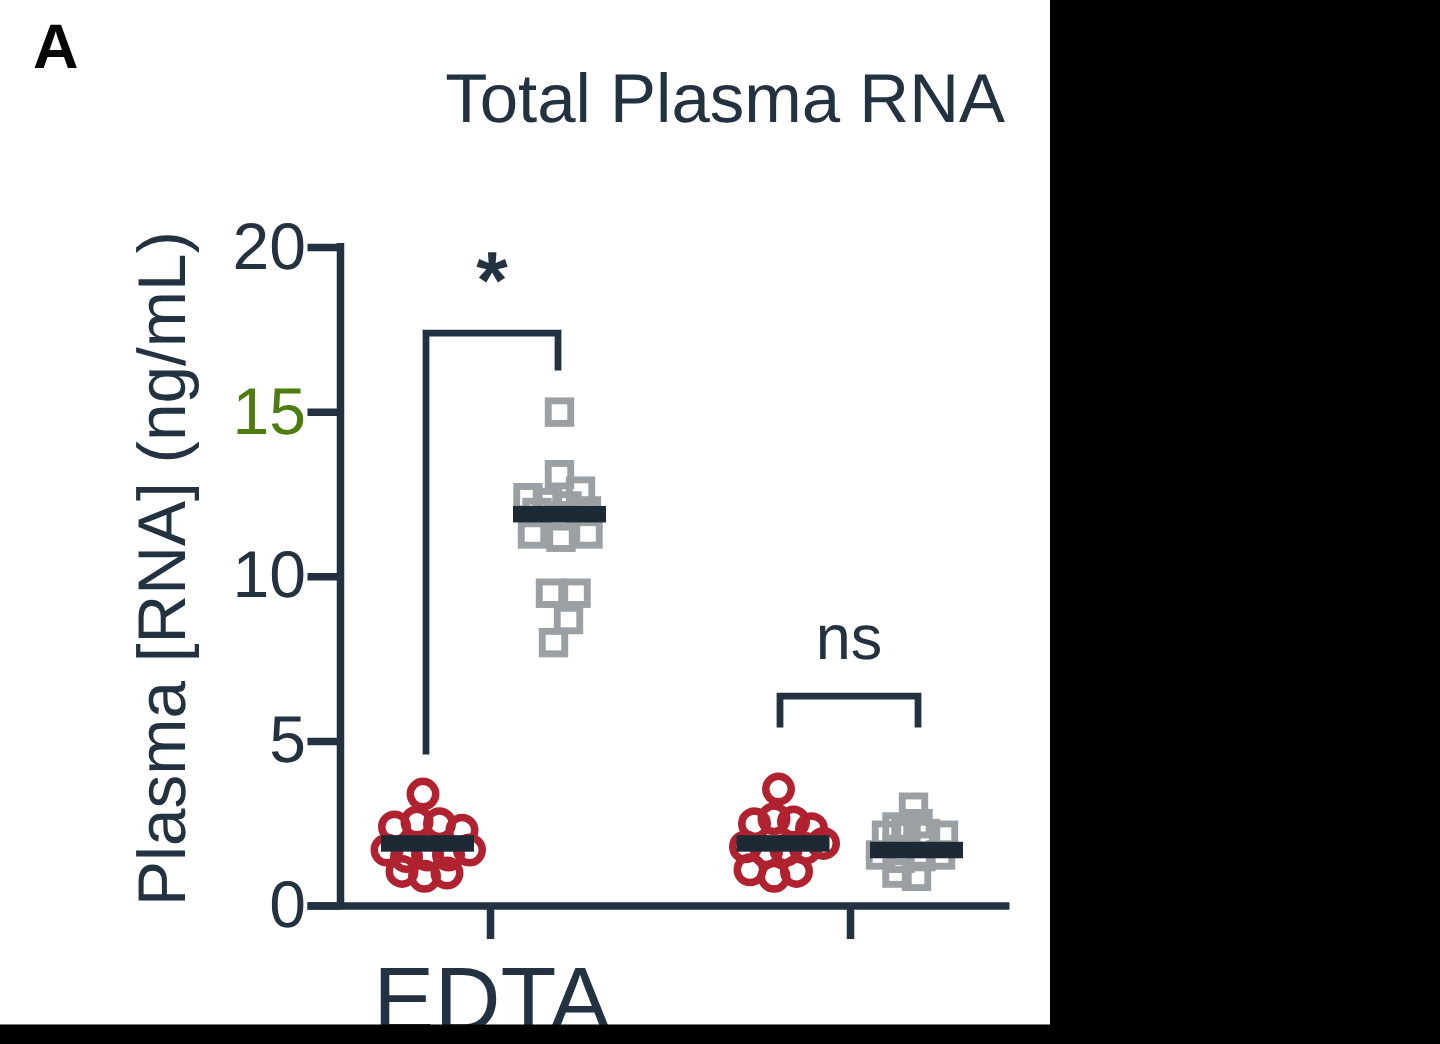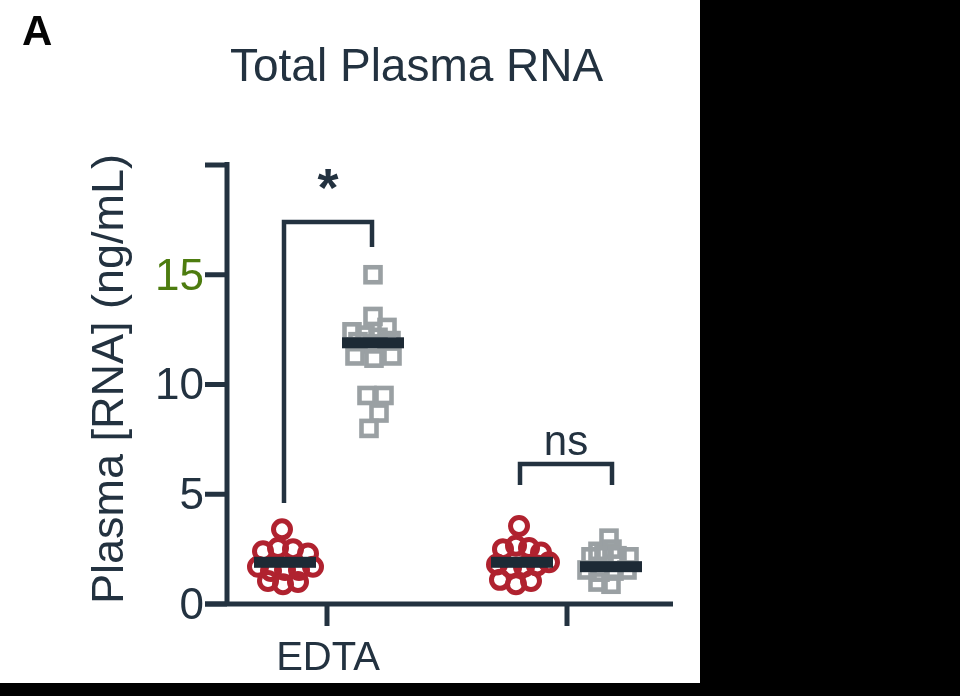--- a/index.html
+++ b/index.html
@@ -4,27 +4,27 @@
 <style>
   html,body{margin:0;padding:0;background:#fff;}
   .stage{
     position:relative;width:960px;height:696px;background:#ffffff;overflow:hidden;
     font-family:"Liberation Sans","DejaVu Sans",sans-serif;
   }
   .abs{position:absolute;}
   .ink{color:#233240;}
   #plot-svg{position:absolute;left:0;top:0;}
   .panel-label{left:22px;top:10px;font-size:42px;font-weight:700;color:#050505;line-height:1;}
-  .chart-title{left:230px;top:40px;width:440px;text-align:left;font-size:46px;line-height:1.1;}
+  .chart-title{left:230px;top:40px;width:440px;text-align:right;font-size:46px;line-height:1.1;}
   .y-axis-label{
     left:-132px;top:353px;width:480px;height:52px;line-height:52px;text-align:center;
     font-size:45px;transform:rotate(-90deg);transform-origin:center center;white-space:nowrap;
   }
   .ytick{left:104px;width:100px;text-align:right;font-size:44px;line-height:44px;}
-  .xcat{top:636px;width:200px;text-align:center;font-size:40px;line-height:1;}
+  .xcat{top:636px;width:200px;text-align:center;font-size:61px;line-height:1;}
   .sig-star{left:278px;top:160px;width:100px;text-align:center;font-size:54px;font-weight:700;line-height:1;}
   .sig-ns{left:516px;top:404px;width:100px;text-align:center;font-size:42px;line-height:1;}
   .mask-right{left:700px;top:0;width:260px;height:696px;background:#000;}
   .mask-bottom{left:0;top:683px;width:960px;height:13px;background:#000;}
 </style>
 </head>
 <body>
 
 <div class="stage">
 
@@ -100,25 +100,26 @@
       <rect x="491" y="556.795" width="62" height="11" fill="#1d2a35"></rect>
       <rect x="580" y="561.185" width="62" height="11" fill="#1d2a35"></rect>
     </svg>
 
   <div class="abs panel-label">A</div>
 
   <div class="abs chart-title ink" style="color: rgb(35, 50, 64);">Total Plasma RNA</div>
 
   <div class="abs y-axis-label ink" style="color: rgb(35, 50, 64);">Plasma [RNA] (ng/mL)</div>
 
+  <div class="abs ytick ink" style="top: 143px; color: rgb(35, 50, 64);">20</div>
   <div class="abs ytick ink" style="top: 253px; color: #4d7c0f;">15</div>
   <div class="abs ytick ink" style="top: 362px; color: rgb(35, 50, 64);">10</div>
   <div class="abs ytick ink" style="top: 472px; color: rgb(35, 50, 64);">5</div>
   <div class="abs ytick ink" style="top: 582px; color: rgb(35, 50, 64);">0</div>
 
   <div class="abs xcat ink" style="left: 228px; color: rgb(35, 50, 64);">EDTA</div>
 
   <div class="abs sig-star ink" style="color: rgb(35, 50, 64);">*</div>
-  <div class="abs sig-ns ink" style="color: rgb(35, 50, 64); margin-top: 16px;">ns</div>
+  <div class="abs sig-ns ink" style="color: rgb(35, 50, 64);">ns</div>
 
   <div class="abs mask-right"></div>
   <div class="abs mask-bottom"></div>
 </div>
 
 </body></html>

